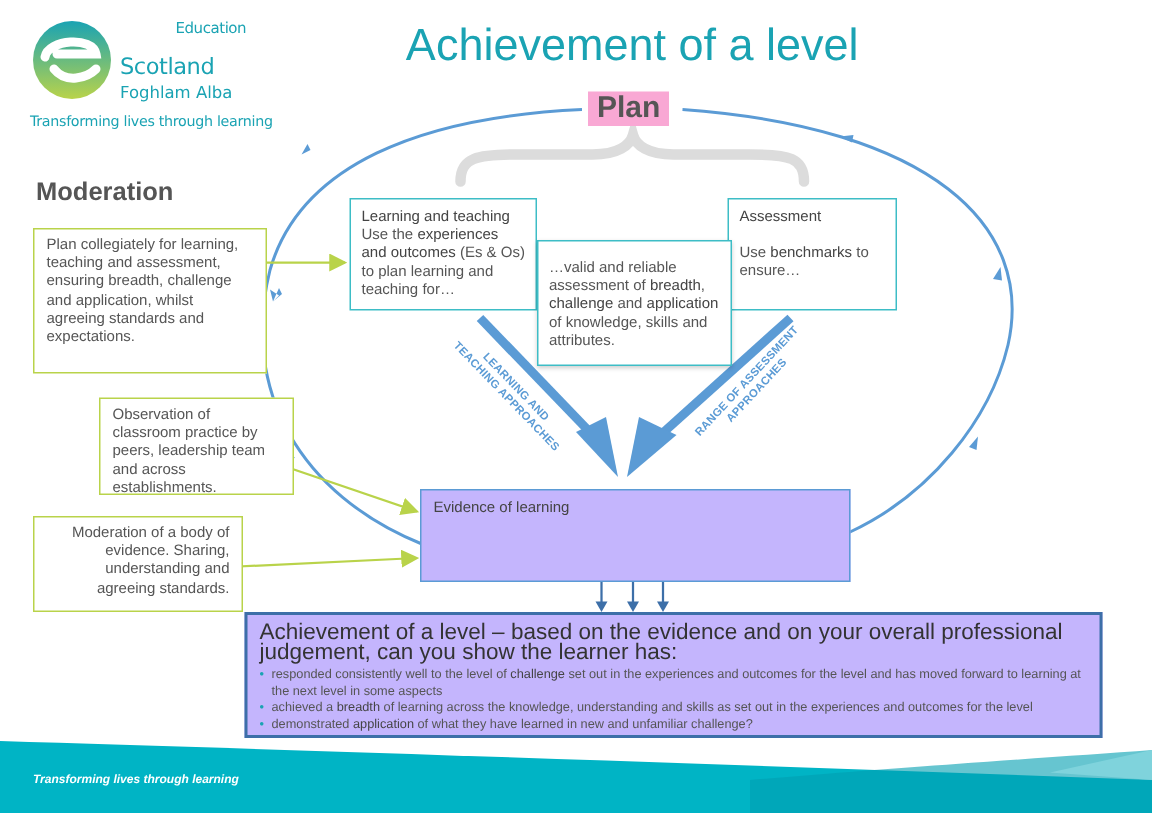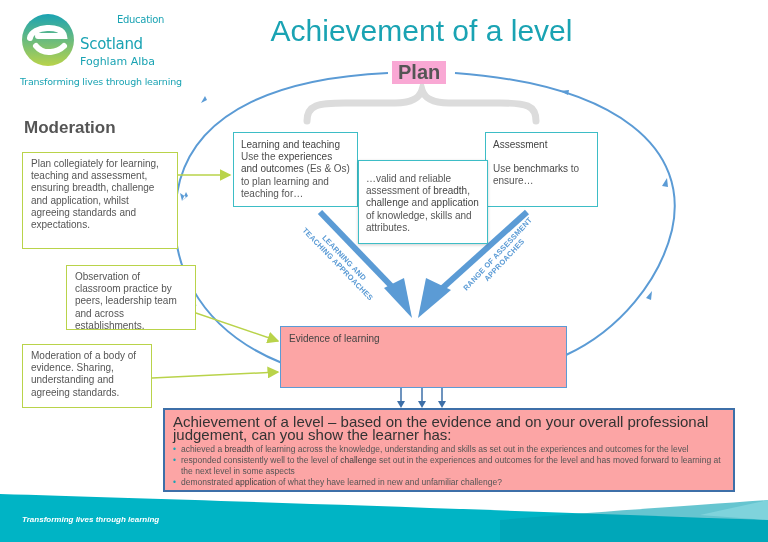--- a/index.html
+++ b/index.html
@@ -9,27 +9,27 @@
   #logo-l1 { top:14px; font-size:10px; letter-spacing:-0.3px;margin-left:37px; }
   #logo-l2 { top:35px; font-size:15px; letter-spacing:-0.3px; }
   #logo-l3 { top:55px; font-size:11px; }
   #logo-tag { left:20px; top:76px; font-size:9.5px; color:#1aa3b3; font-family:"DejaVu Sans", sans-serif; letter-spacing:-0.2px; }
   #title { left:0; width:768px; top:14px; text-align:center; font-size:30px; font-weight:normal; color:#1aa3b3; padding-left:75px; box-sizing:border-box; }
   #plan { left:392px; top:61px; font-size:20px; font-weight:bold; color:#555; background:#f9a8d4; padding:0 6px; }
   #moderation { left:24px; top:118px; font-size:17px; font-weight:bold; color:#555; }
   .gbox { border:1.5px solid #b9d34a; background:#fff; font-size:10px; line-height:12.2px; color:#555; padding:5px 8px; box-sizing:border-box; }
   #mod1 { left:22px; top:152px; width:156px; height:97px; }
   #mod2 { left:22px; top:265px; width:130px; height:65px;margin-left:44px; }
-  #mod3 { left:22px; top:344px; width:130px; height:64px; }
+  #mod3 { left:22px; top:344px; width:140px; height:64px;text-align:right; }
   .tbox { border:1.5px solid #3dbdc6; background:#fff; font-size:10px; line-height:12.2px; color:#555; padding:6px 7px; box-sizing:border-box; }
   #lt { left:233px; top:132px; width:125px; height:75px; }
   #as { left:485px; top:132px; width:113px; height:75px; }
   #mid { left:358px; top:160px; width:130px; height:84px; border-color:#3dbdc6; box-shadow:0 1px 3px rgba(0,0,0,0.2); }
   .bold { font-weight:normal; color:#444; }
-  .bbox { border:1.5px solid #5b9bd5; background:#fca5a5; color:#555; box-sizing:border-box; }
+  .bbox { border:1.5px solid #5b9bd5; background:#c4b5fd; color:#555; box-sizing:border-box; }
   #ev { left:280px; top:326px; width:287px; height:62px; padding:6px 8px; font-size:10px; line-height:12px; }
   #ach { left:163px; top:408px; width:572px; height:84px; padding:5px 8px; border-color:#3d6fa8; border-width:2px; }
   #ach .h { font-size:15px; font-weight:normal; color:#333; line-height:13px; }
   #ach ul { margin:3px 0 0 0; padding:0; list-style:none; font-size:8.5px; line-height:11px; }
   #ach li { padding-left:8px; position:relative; }
   #ach li::before { content:"•"; position:absolute; left:0; color:#1aa3b3; }
   .diag-label { font-size:7.5px; font-weight:bold; color:#5b9bd5; text-align:center; line-height:9px; letter-spacing:0.2px; }
   #lbl-lt { left:286px; top:252px; width:110px; transform:rotate(46deg); }
   #lbl-as { left:446px; top:248px; width:110px; transform:rotate(-47deg); }
   #footer-text { left:22px; top:515px; font-size:8px; font-style:italic; font-weight:bold; color:#fff; }
@@ -145,19 +145,19 @@
   <div>APPROACHES</div>
 </div>
 
 <div id="ev" class="abs bbox">
   <div class="bold">Evidence of learning</div>
 </div>
 
 <div id="ach" class="abs bbox">
   <div class="h">Achievement of a level – based on the evidence and on your overall professional judgement, can you show the learner has:</div>
   <ul>
+    <li><span>responded consistently well to the level of </span><span class="bold">challenge</span><span> set out in the experiences and outcomes for the level and has moved forward to learning at the next level in some aspects</span></li>
     <li><span>achieved a </span><span class="bold">breadth</span><span> of learning across the knowledge, understanding and skills as set out in the experiences and outcomes for the level</span></li>
-    <li><span>responded consistently well to the level of </span><span class="bold">challenge</span><span> set out in the experiences and outcomes for the level and has moved forward to learning at the next level in some aspects</span></li>
     <li><span>demonstrated </span><span class="bold">application</span><span> of what they have learned in new and unfamiliar challenge?</span></li>
   </ul>
 </div>
 
 <div id="footer-text" class="abs">Transforming lives through learning</div>
 
 </body></html>

